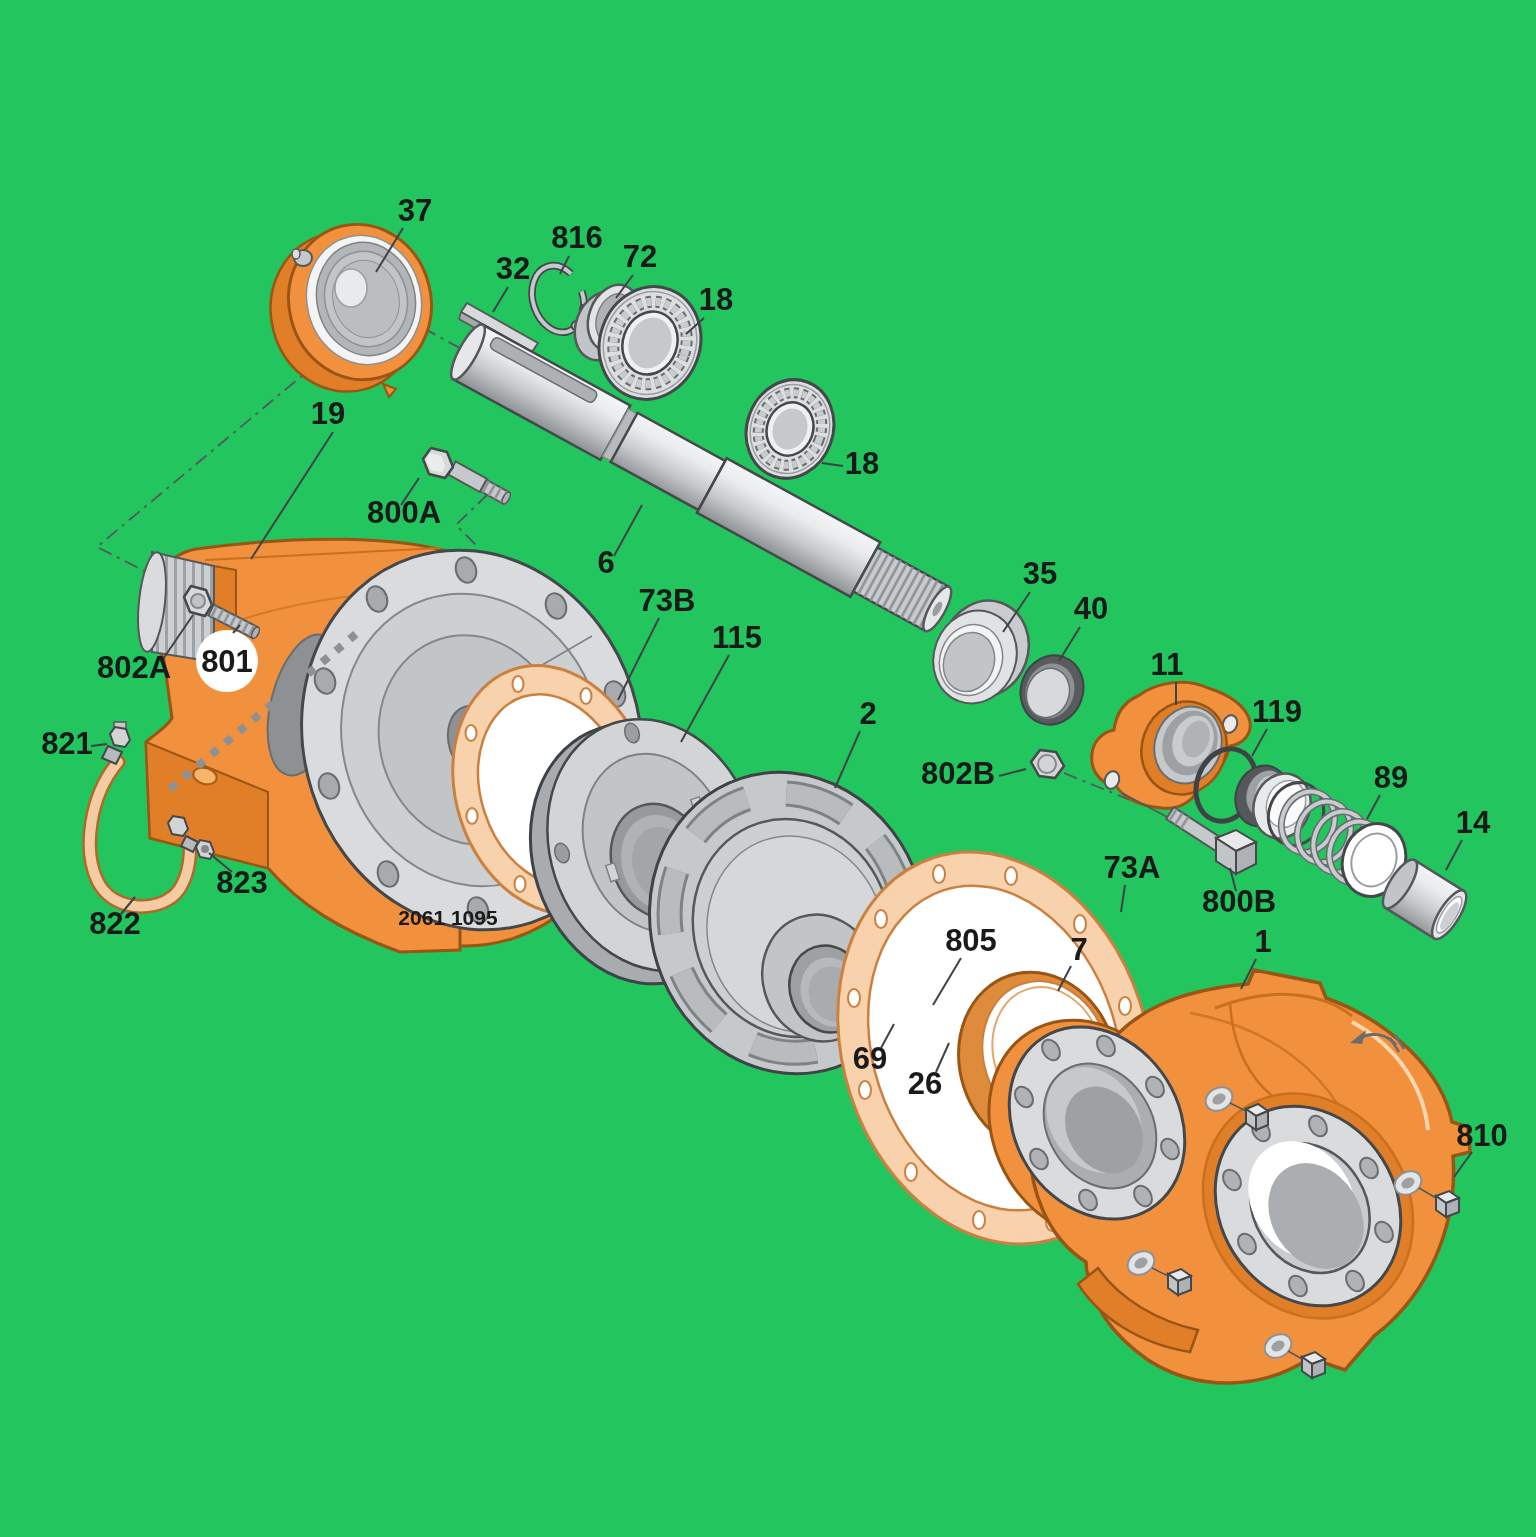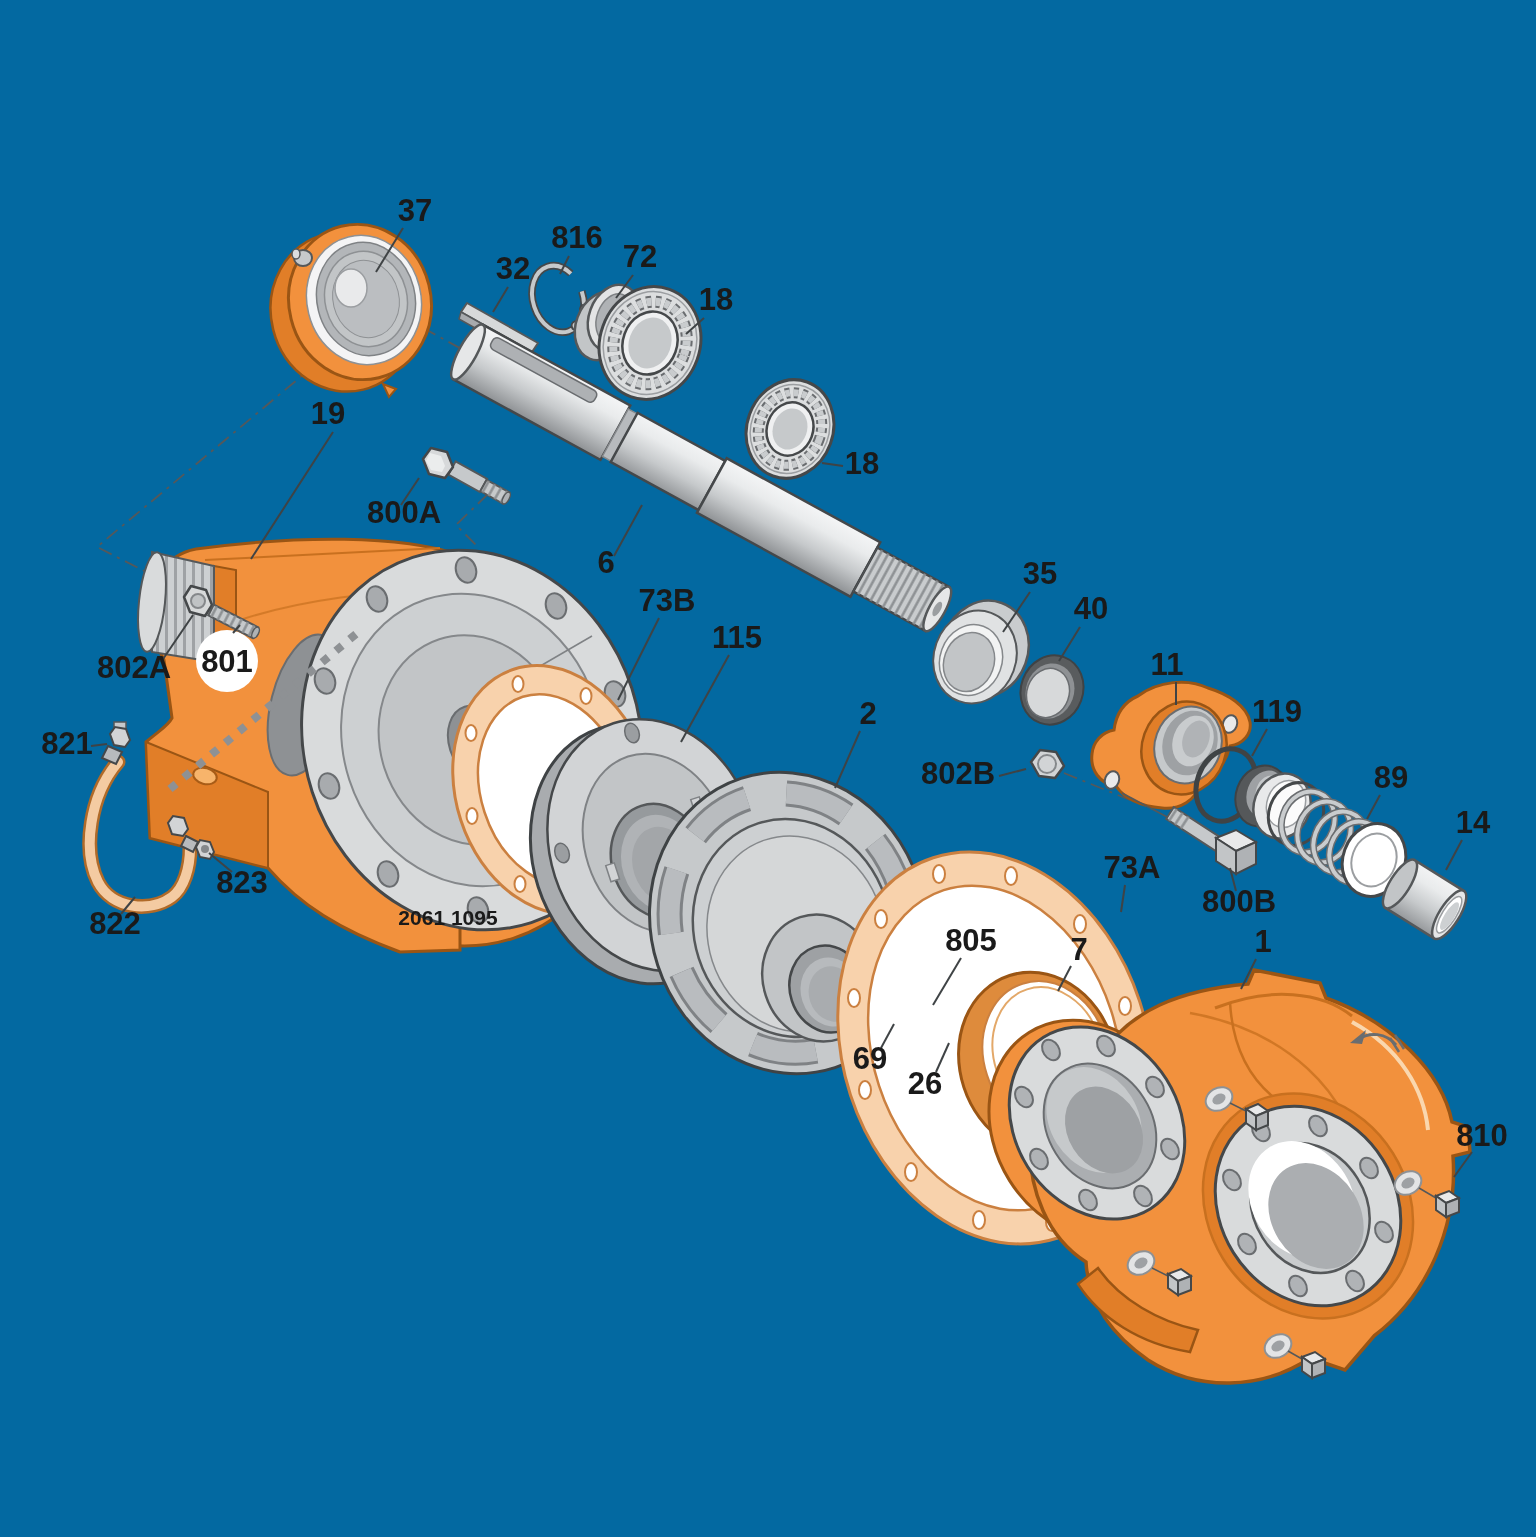--- a/index.html
+++ b/index.html
@@ -1,16 +1,16 @@
 <!DOCTYPE html>
 <html><head>
 <meta charset="utf-8">
 <style>
   html,body{margin:0;padding:0;background:#ffffff;overflow:hidden;}
-  .stage{position:relative;width:1536px;height:1537px;background:#0369a1;
+  .stage{position:relative;width:1536px;height:1537px;background:#22c55e;
          font-family:"Liberation Sans",sans-serif;}
   svg{display:block;}
   .lbl{font-family:"Liberation Sans",sans-serif;font-size:31px;font-weight:700;
        fill:#1a1a1a;text-anchor:middle;}
   .lbl-sm{font-size:21px;font-weight:700;}
   .leader{stroke:#3f4345;stroke-width:2;fill:none;}
   .cline{stroke:#55585a;stroke-width:1.8;fill:none;stroke-dasharray:14 6 3 6;}
 </style>
 </head>
 <body>

